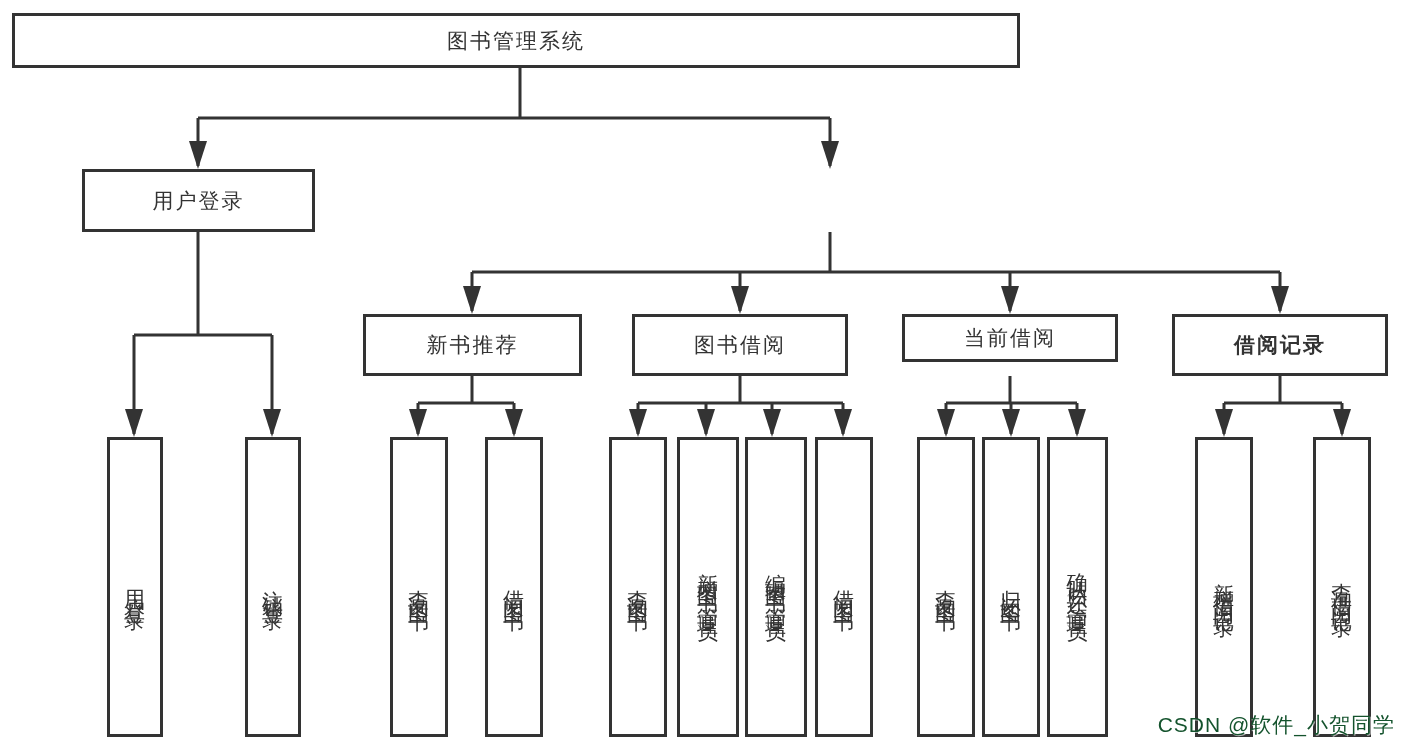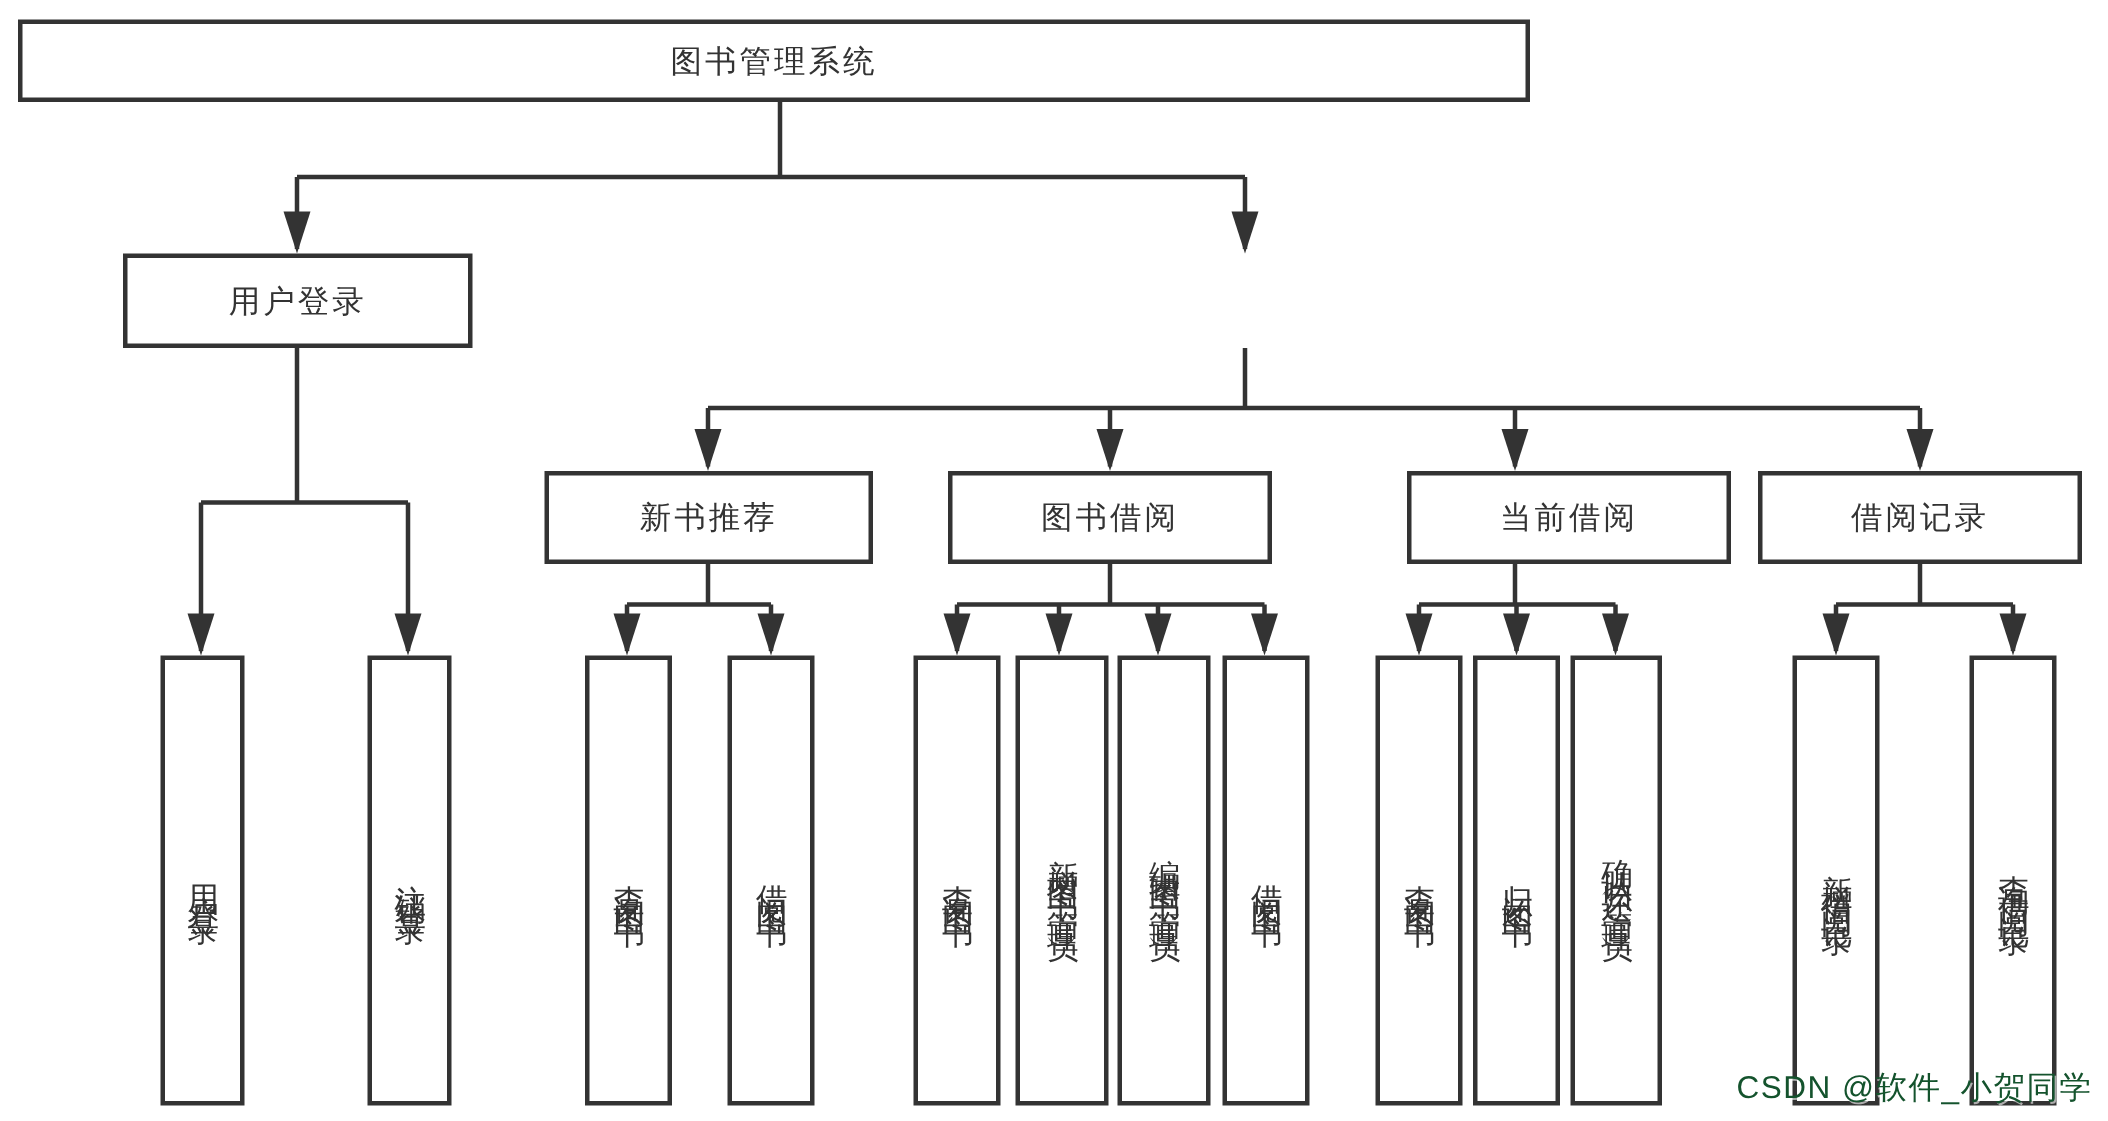--- a/index.html
+++ b/index.html
@@ -39,22 +39,22 @@
     letter-spacing:7px;
     line-height:1;
     white-space:nowrap;
   }
   
   .n-root {left:12px;  top:13px;  width:1008px;height:55px;}
   .n-login{left:82px;  top:169px; width:233px; height:63px;}
   .n-mgmt {left:713px; top:169px; width:234px; height:63px;}
   .n-l3-1 {left:363px; top:314px; width:219px; height:62px;font-family:Liberation Serif, serif;}
   .n-l3-2 {left:632px; top:314px; width:216px; height:62px;}
-  .n-l3-3 {left:902px; top:314px; width:216px; height:62px;margin-left:36px;}
-  .n-l3-4 {left:1172px;top:314px; width:216px; height:62px;}
+  .n-l3-3 {left:902px; top:314px; width:216px; height:48px;}
+  .n-l3-4 {left:1172px;top:314px; width:216px; height:62px;font-weight:bold;}
   .lf-1  {left:107px; width:56px;}
   .lf-2  {left:245px; width:56px;}
   .lf-3  {left:390px; width:58px;}
   .lf-4  {left:485px; width:58px;}
   .lf-5  {left:609px; width:58px;}
   .lf-6  {left:677px; width:62px;}
   .lf-7  {left:745px; width:62px;}
   .lf-8  {left:815px; width:58px;}
   .lf-9  {left:917px; width:58px;}
   .lf-10 {left:982px; width:58px;}

